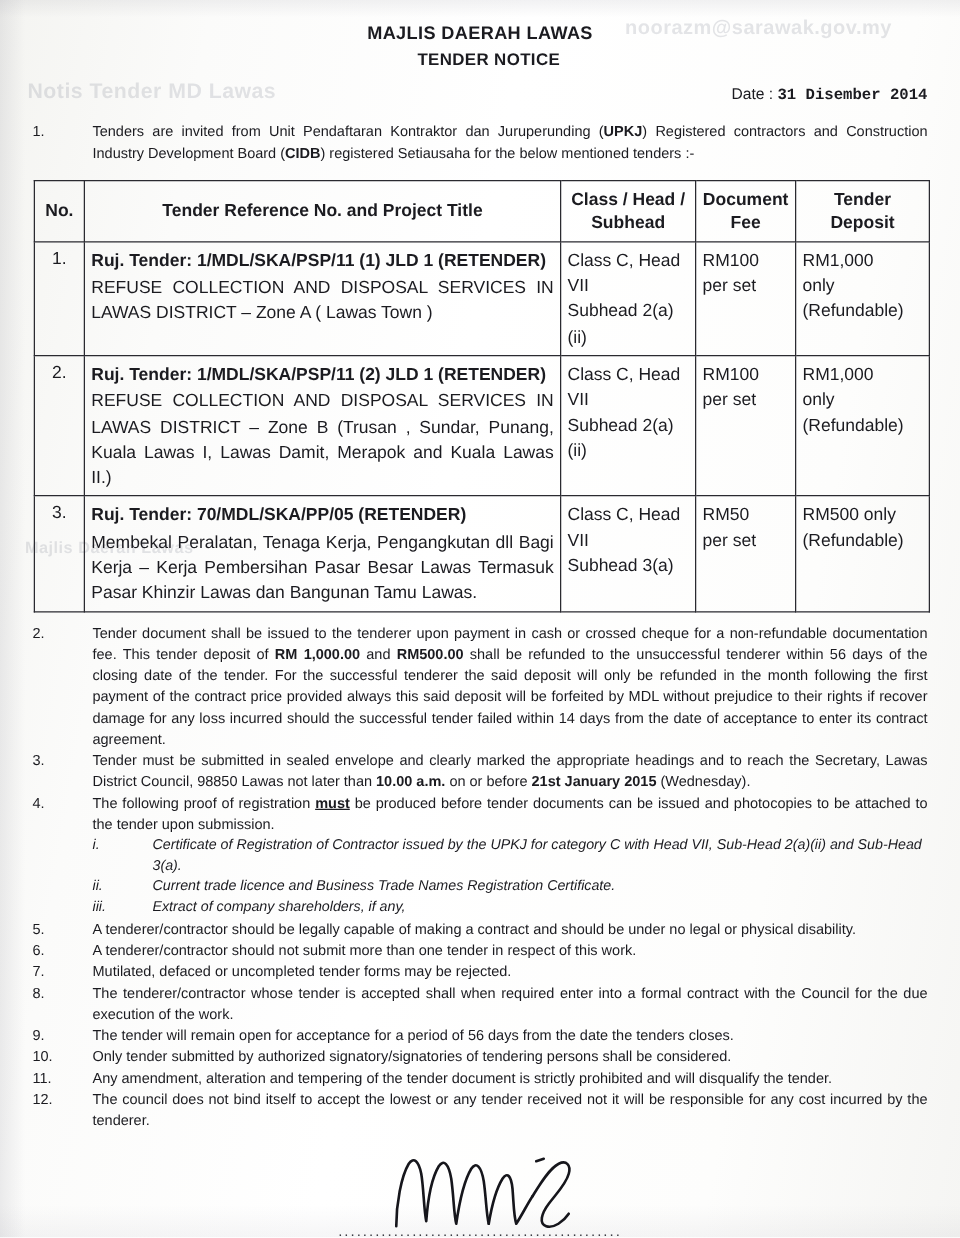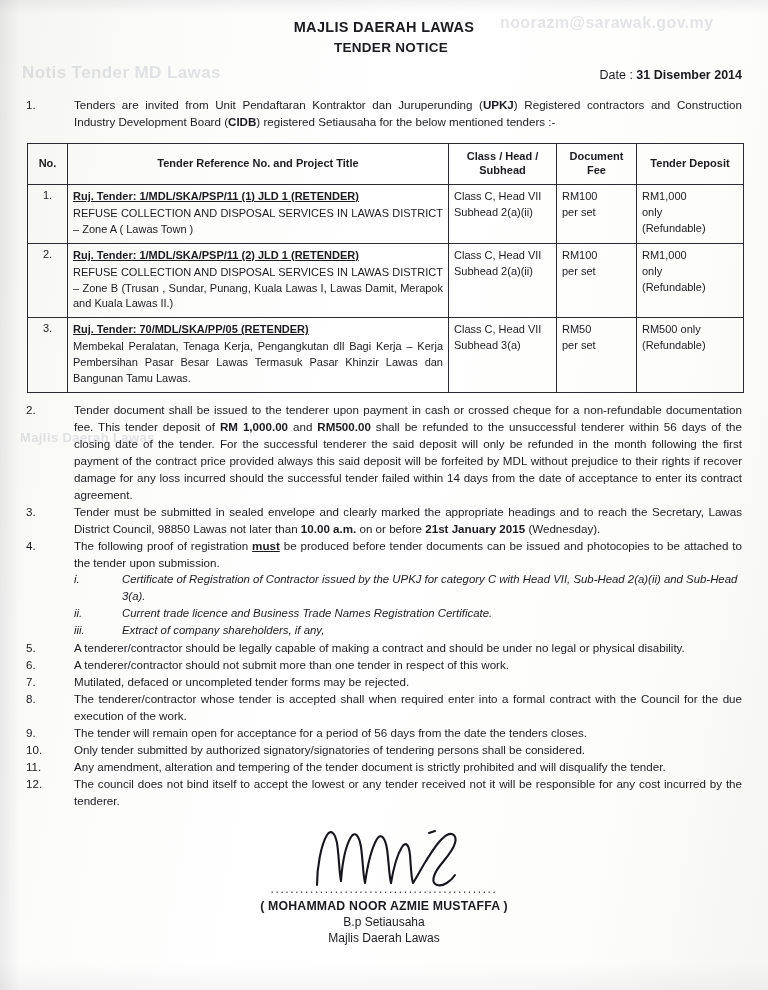--- a/index.html
+++ b/index.html
@@ -71,21 +71,21 @@
     font-size: 13.5px;
     letter-spacing: .3px;
     line-height: 1.42;
     padding-left: 14px;
   }
   .date-line {
     text-align: right;
     font-size: 12.5px;
     margin: 11px 26px 0 0;
   }
-  .date-line b { font-weight: bold; }
+  .date-line b { font-weight: bold; font-family: Liberation Mono, monospace; }
 
   
   .clause {
     display: flex;
     font-size: 11.6px;
     line-height: 1.47;
     margin: 0 26px 0 26px;
   }
   .clause .num {
     width: 48px;
@@ -100,21 +100,21 @@
   .clause b { font-weight: bold; }
   .clause u { text-decoration: underline; font-weight: bold; }
 
   .intro { margin-top: 14px; }
 
   
   table.tender {
     border-collapse: collapse;
     width: 716px;
     margin: 13px 0 0 27px;
-    font-size: 11px;
+    font-size: 14px;
     table-layout: fixed;
   }
   table.tender th, table.tender td {
     border: 1.15px solid #2a2a30;
     padding: 4px 5px 5px 5px;
     vertical-align: top;
   }
   table.tender th {
     text-align: center;
     font-weight: bold;
@@ -129,21 +129,20 @@
   col.c-dep    { width: 107px; }
 
   td.no {
     text-align: center;
     vertical-align: top;
     padding-top: 7px;
   }
   td.title { line-height: 1.45; }
   td.title .ref {
     font-weight: bold;
-    text-decoration: underline;
     display: block;
     margin-bottom: 1px;
   }
   td.title .desc { display: block; text-align: justify; }
   td.mid {
     text-align: left;
     vertical-align: middle;
     line-height: 1.45;
   }
   td.mid span { display: block; }

